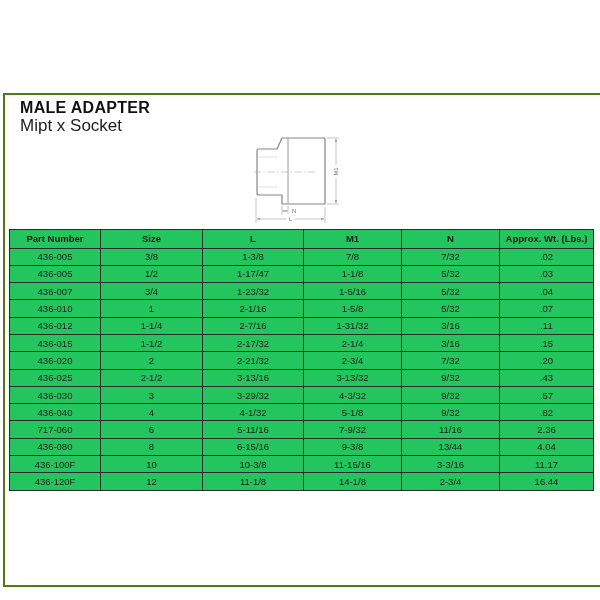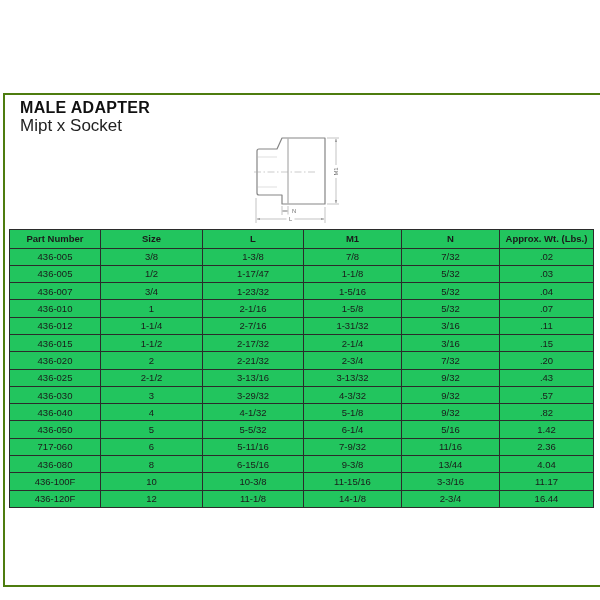--- a/index.html
+++ b/index.html
@@ -180,28 +180,20 @@
         </tr>
         <tr>
           <td>436-040</td>
           <td>4</td>
           <td>4-1/32</td>
           <td>5-1/8</td>
           <td>9/32</td>
           <td>.82</td>
         </tr>
         <tr>
-          <td>436-050</td>
-          <td>5</td>
-          <td>5-5/32</td>
-          <td>6-1/4</td>
-          <td>5/16</td>
-          <td>1.42</td>
-        </tr>
-        <tr>
           <td>717-060</td>
           <td>6</td>
           <td>5-11/16</td>
           <td>7-9/32</td>
           <td>11/16</td>
           <td>2.36</td>
         </tr>
         <tr>
           <td>436-080</td>
           <td>8</td>

